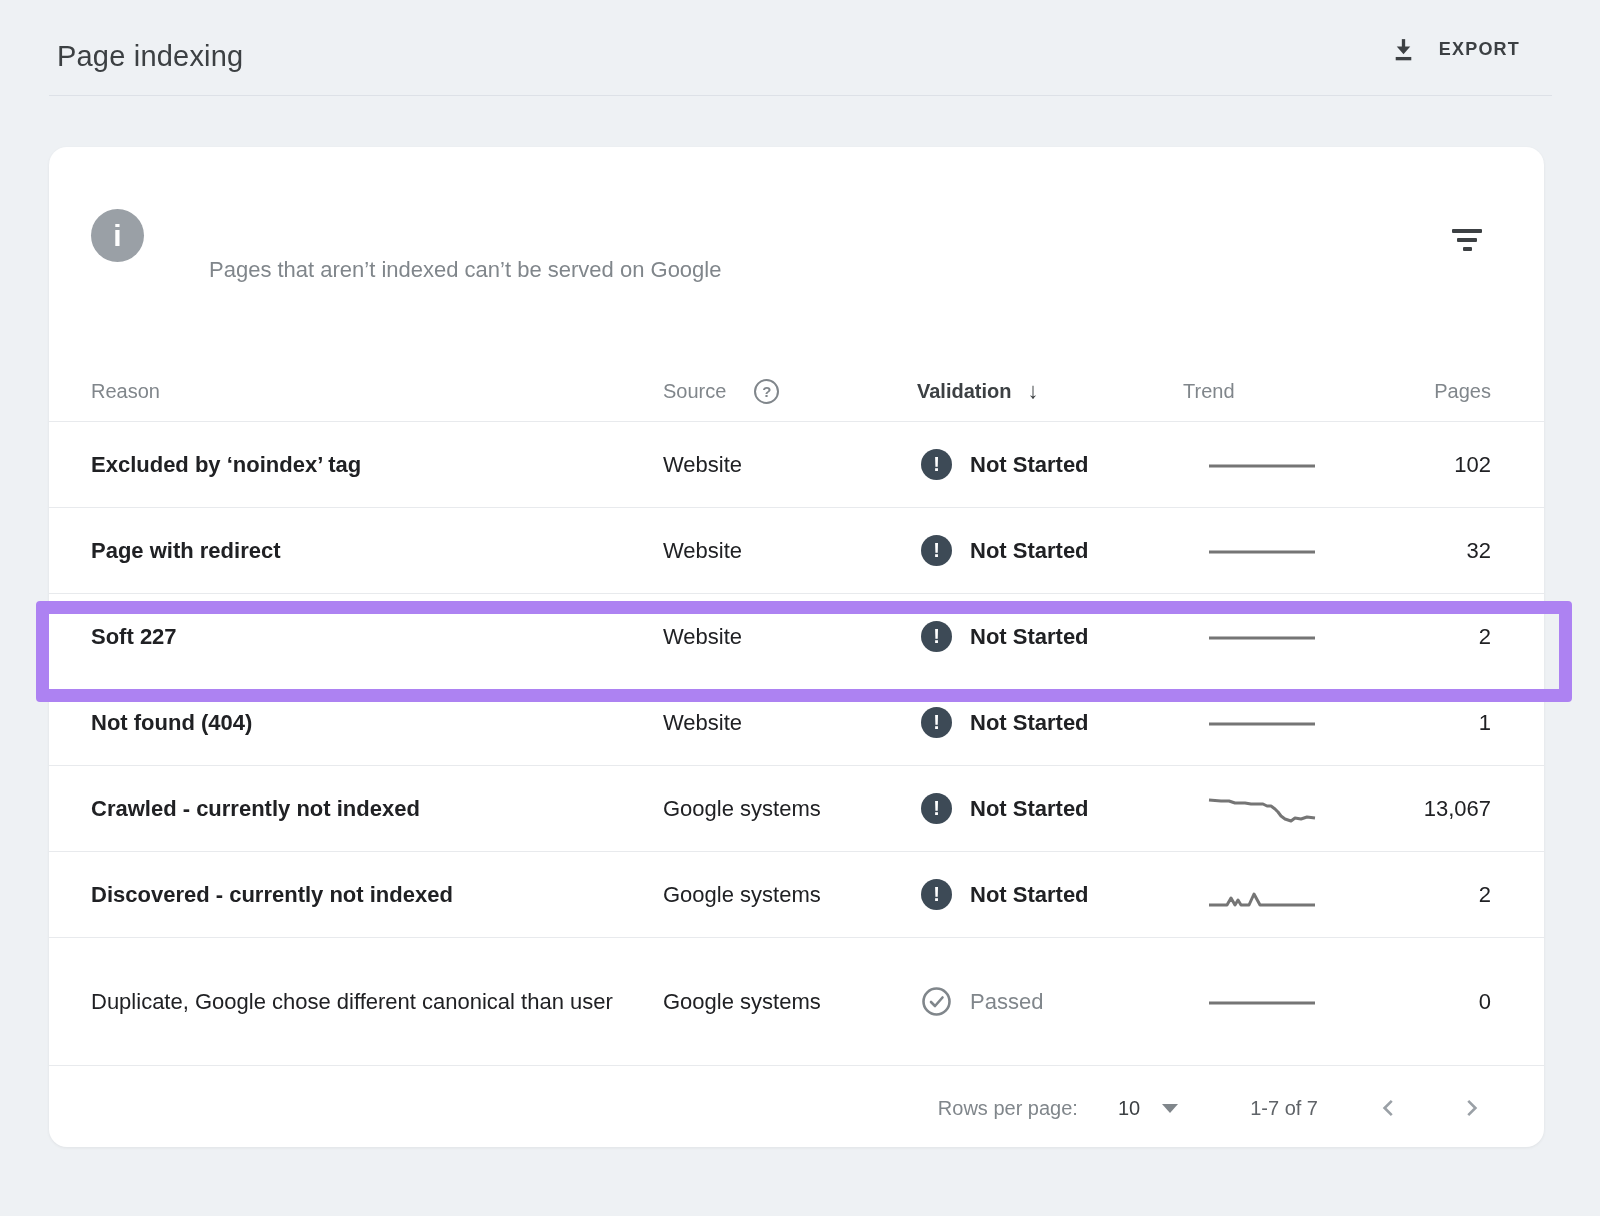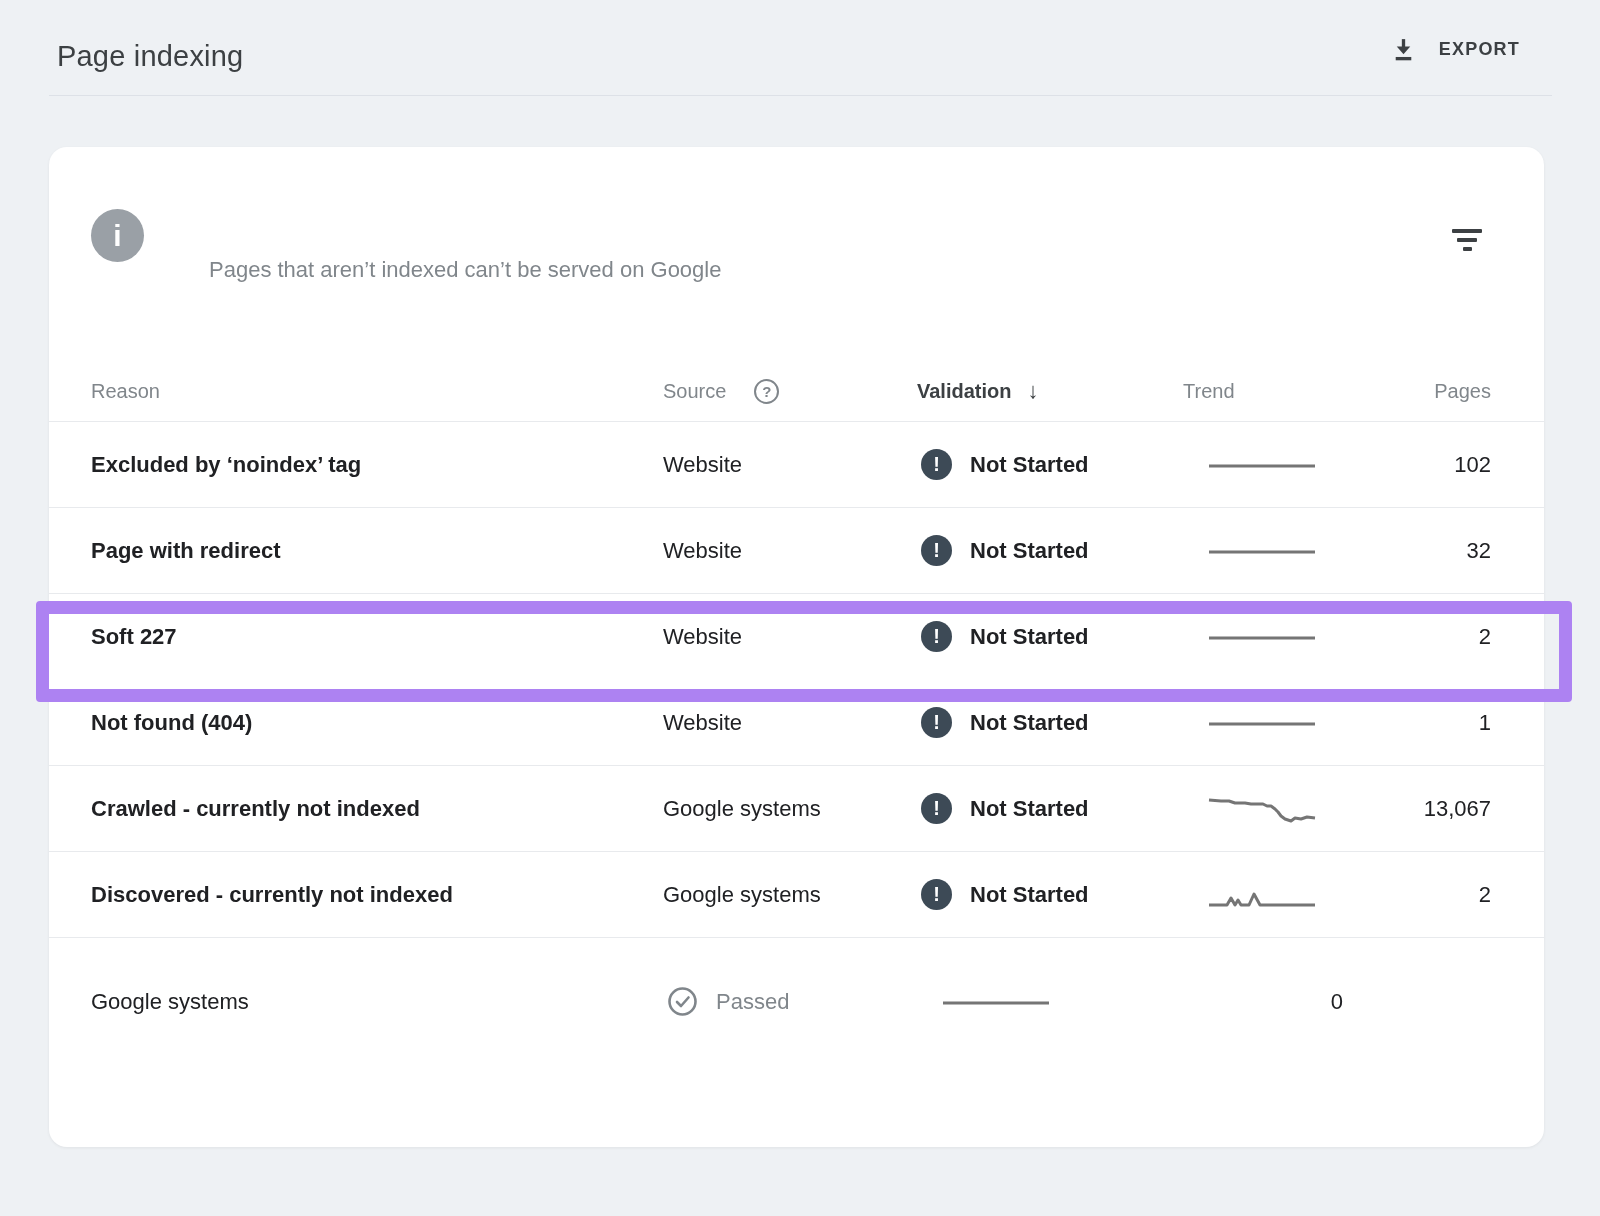--- a/index.html
+++ b/index.html
@@ -283,31 +283,50 @@
       <span class="vtext">Not Started</span>
     </div>
     <div class="cell trend">
       <svg class="spark" viewBox="0 0 110 32">
               <path d="M2,26 L20,26 L24,19 L28,26 L31,21 L34,26 L42,26 L47,15 L53,26 L108,26"></path>
             </svg>
     </div>
     <div class="cell pages">2</div>
   </div>
         <div class="trow muted tall">
+    <div class="cell reason">Duplicate, Google chose different canonical than user</div>
     <div class="cell source">Google systems</div>
     <div class="cell validation">
       <span class="vicon"><svg width="31" height="31" viewBox="0 0 31 31">
                 <circle cx="15.5" cy="15.5" r="13" fill="none" stroke="#80868b" stroke-width="2.6"></circle>
                 <path d="M10,16 L14,20 L21.5,11.5" fill="none" stroke="#80868b" stroke-width="2.6" stroke-linecap="round" stroke-linejoin="round"></path>
               </svg></span>
       <span class="vtext passed">Passed</span>
     </div>
     <div class="cell trend">
       <svg class="spark" viewBox="0 0 110 32">
               <path d="M2,17 L108,17"></path>
             </svg>
     </div>
     <div class="cell pages">0</div>
   </div>
       </div>
 
+    <div class="tfooter">
+      <span class="rpp-label">Rows per page:</span>
+      <span class="rpp-select">
+        <span class="rpp-value">10</span>
+        <span class="caret-down"></span>
+      </span>
+      <span class="range-label">1-7 of 7</span>
+      <button class="pager-btn">
+        <svg width="22" height="22" viewBox="0 0 20 20">
+            <polyline points="12.5,3.5 6,10 12.5,16.5" fill="none" stroke="#9aa0a6" stroke-width="2.4"></polyline>
+          </svg>
+      </button>
+      <button class="pager-btn">
+        <svg width="22" height="22" viewBox="0 0 20 20">
+            <polyline points="7.5,3.5 14,10 7.5,16.5" fill="none" stroke="#9aa0a6" stroke-width="2.4"></polyline>
+          </svg>
+      </button>
+    </div>
   </div>
 </div>
 
 </body></html>

